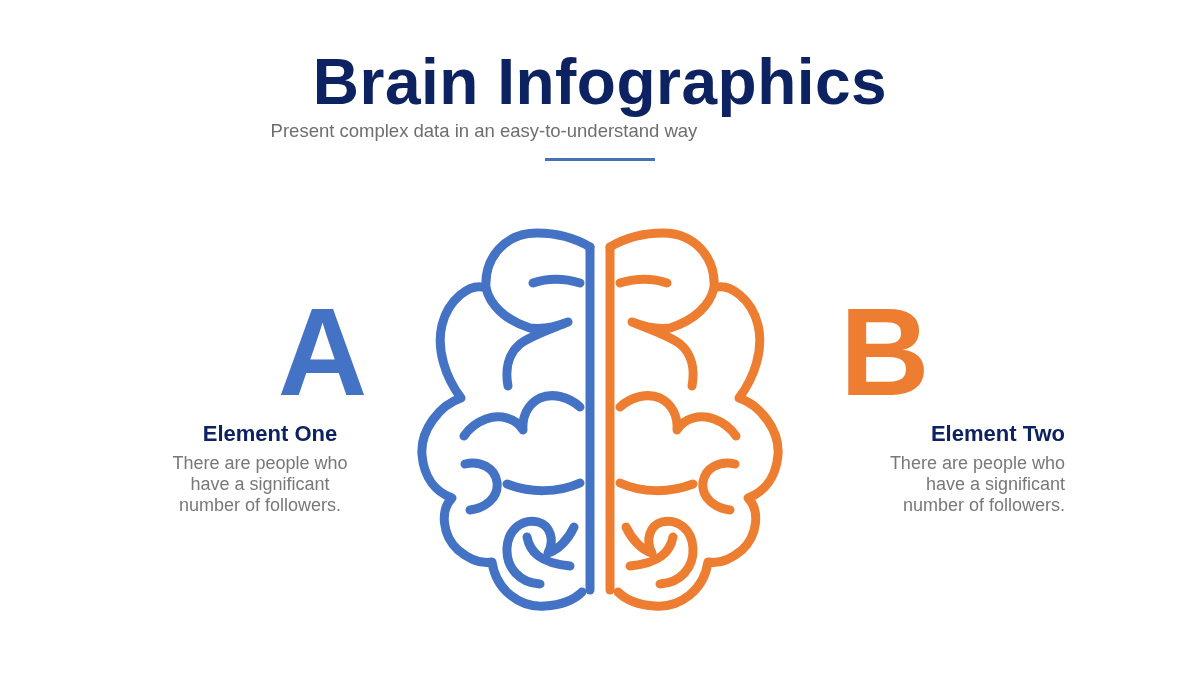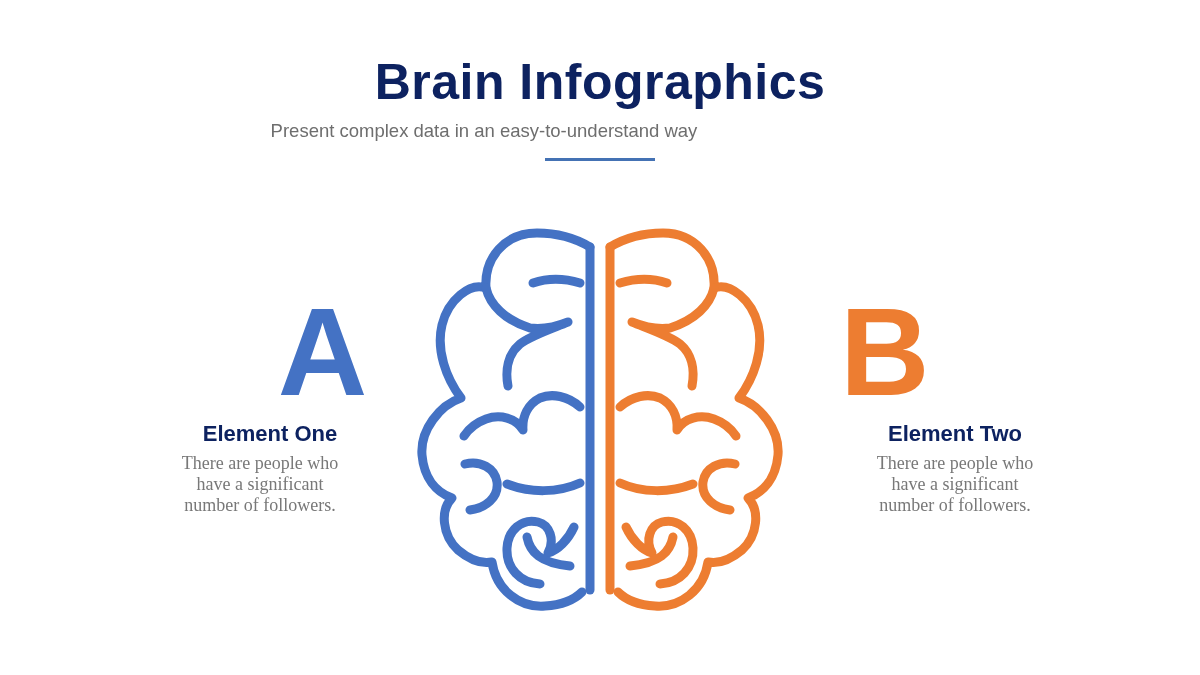--- a/index.html
+++ b/index.html
@@ -3,44 +3,44 @@
 <meta charset="utf-8">
 <style>
   html, body { margin: 0; padding: 0; }
   body {
     width: 1200px; height: 675px; overflow: hidden;
     background: #ffffff; position: relative;
     font-family: "Liberation Sans", "DejaVu Sans", sans-serif;
   }
   .title {
     position: absolute; left: 0; top: 52px; width: 1200px;
-    text-align: center; font-size: 50px; font-weight: bold;
+    text-align: center; font-size: 64px; font-weight: bold;
     color: #0d2260; letter-spacing: 0.5px; line-height: 60px;
   }
   .subtitle {
     position: absolute; left: 0; top: 119px; width: 968px;
     text-align: center; font-size: 18.5px; color: #6e6e6e; line-height: 24px;
   }
   .underline {
     position: absolute; left: 545px; top: 158px; width: 110px; height: 3px;
     background: #4472b4;
   }
   .letter {
     position: absolute; font-weight: bold; font-size: 124px; line-height: 124px;
   }
   .letter-a { left: 270px; top: 290px; width: 105px; text-align: center; color: #4472c4; }
   .letter-b { left: 840px; top: 290px; width: 80px; text-align: left; color: #ed7d31; }
   .el-title {
     position: absolute; font-size: 22px; font-weight: bold; color: #0d2260; line-height: 26px;
   }
   .el-desc {
-    position: absolute; font-size: 18px; color: #787878; line-height: 21px; font-family: Liberation Serif, serif;
+    position: absolute; font-size: 18px; color: #787878; line-height: 21px;
   }
   .left-block { text-align: center; }
-  .right-block { text-align: center; }
+  .right-block { text-align: right; }
   .el-title.left-block { left: 170px; top: 421px; width: 200px; }
   .el-desc.left-block { left: 150px; top: 453px; width: 220px; }
   .el-title.right-block { left: 845px; top: 421px; width: 220px; }
   .el-desc.right-block { left: 845px; top: 453px; width: 220px; }
   .el-desc span { display: block; }
   svg.brain { position: absolute; left: 0; top: 0; }
 </style>
 </head>
 <body>
 

